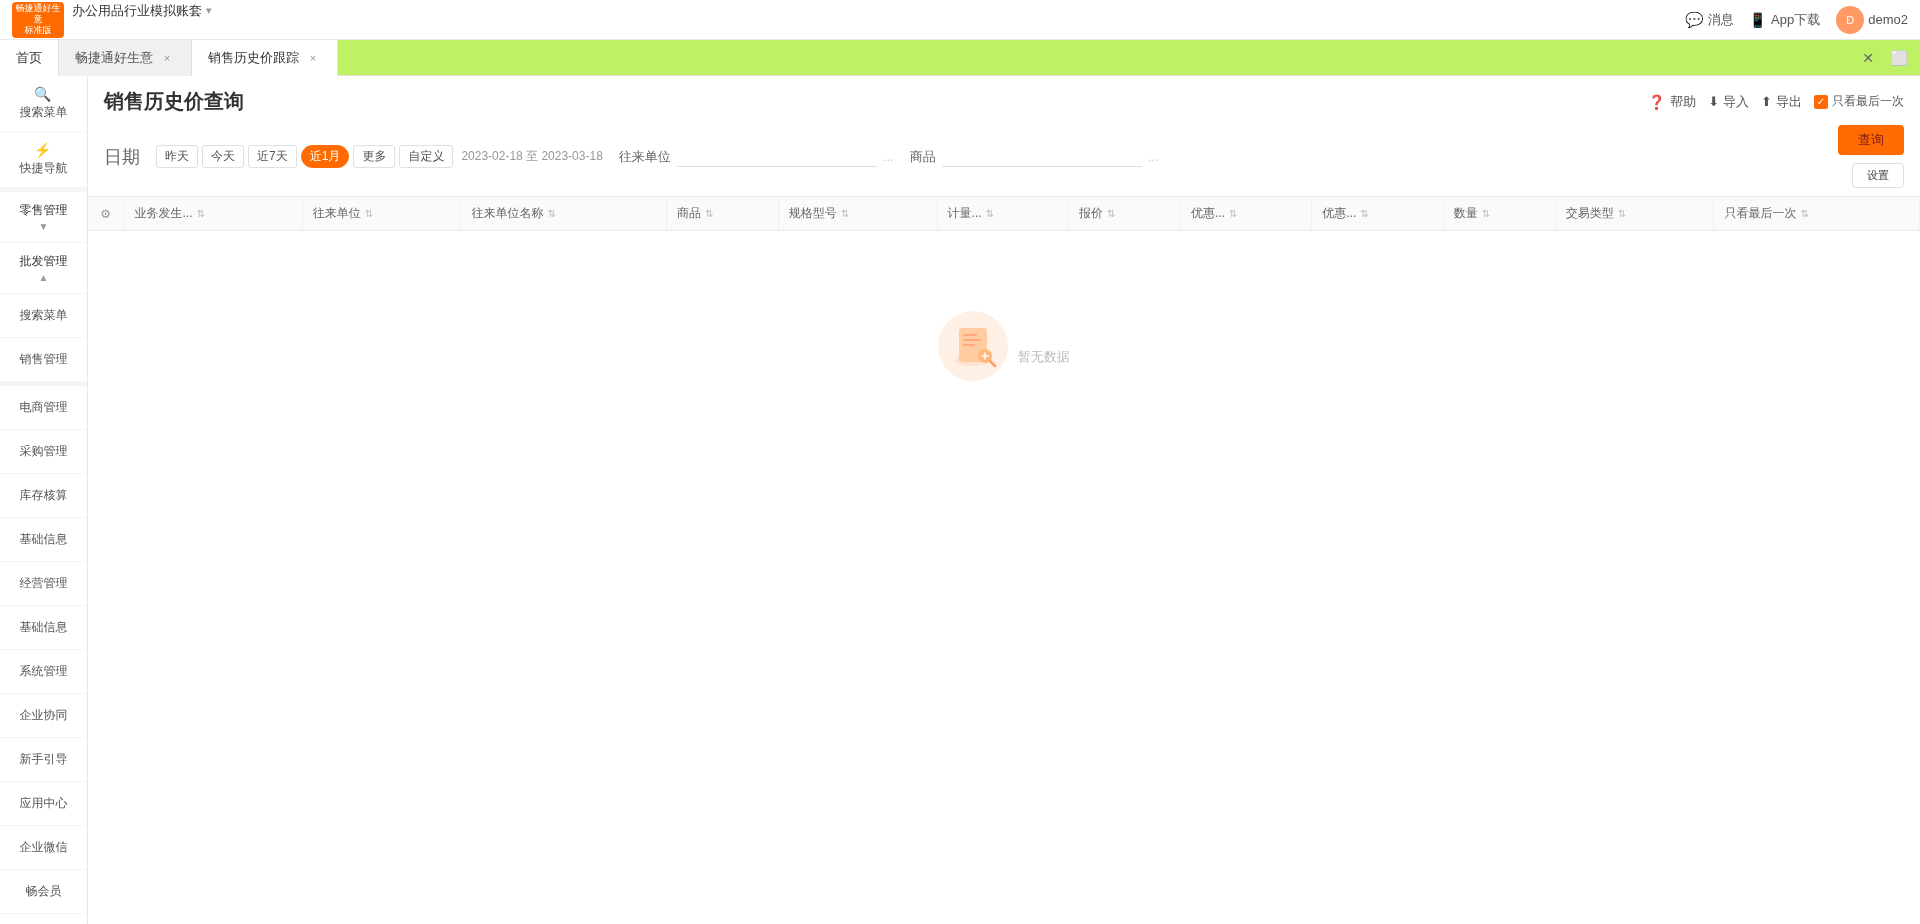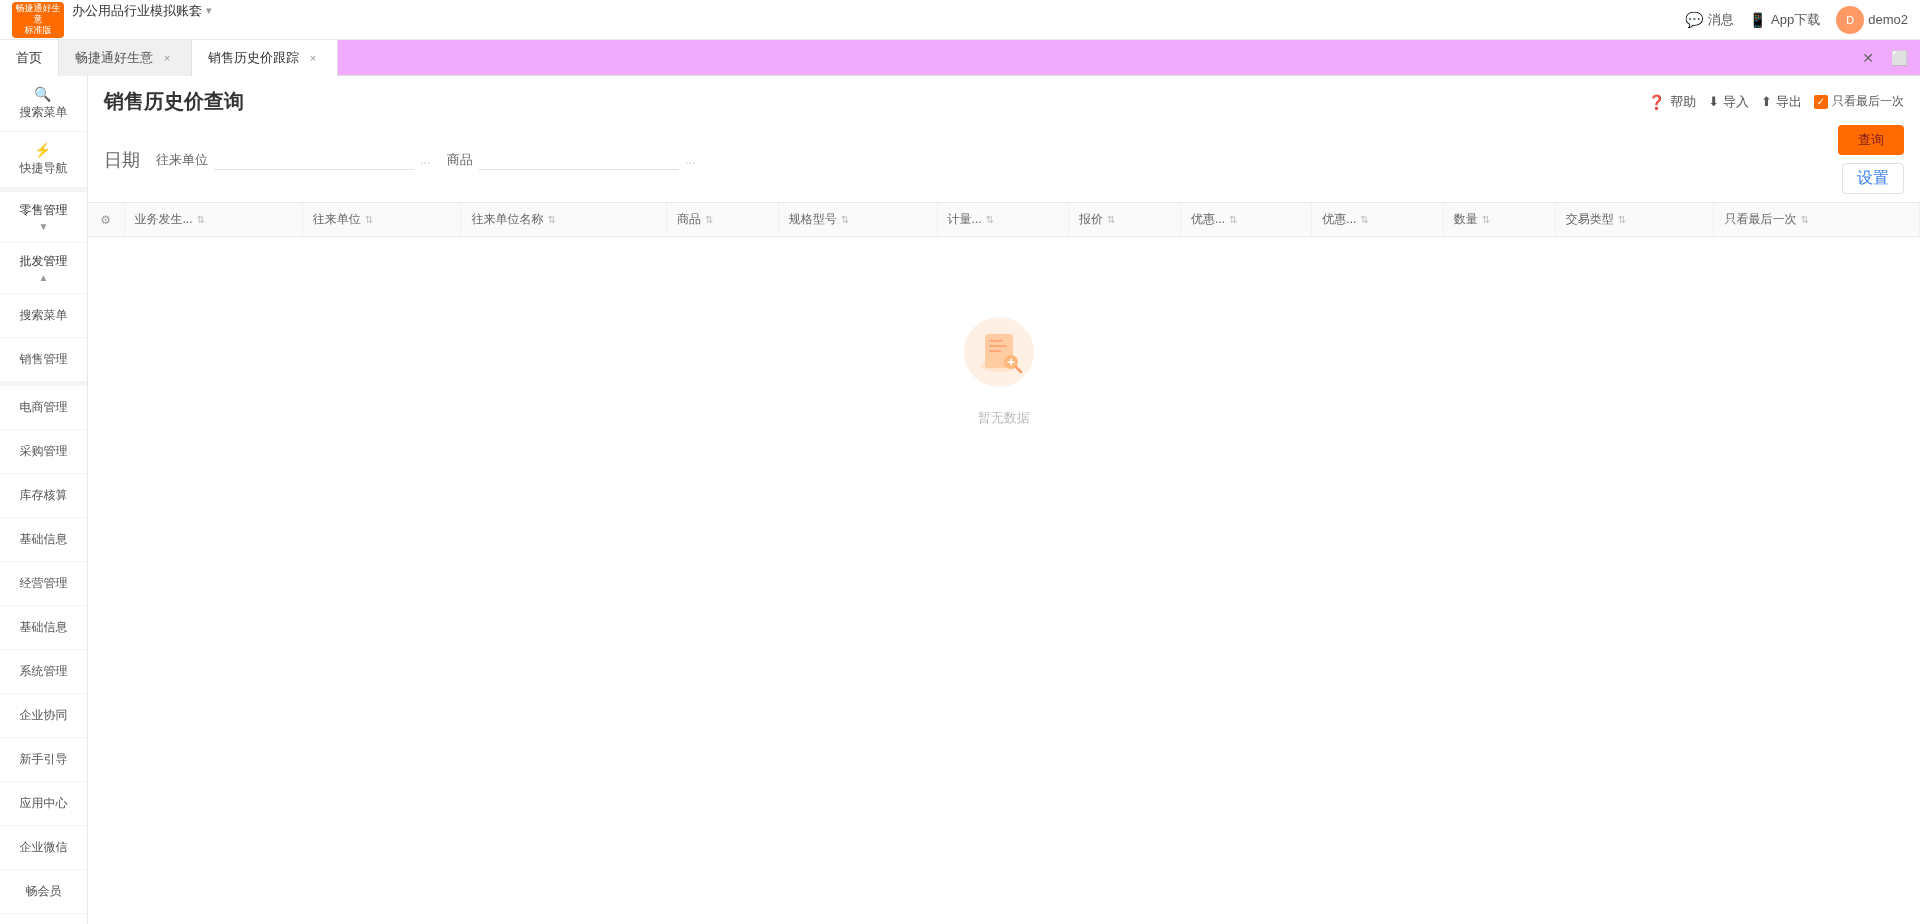--- a/index.html
+++ b/index.html
@@ -9,21 +9,21 @@
     .topbar { height: 40px; background: #fff; display: flex; align-items: center; justify-content: space-between; padding: 0 12px; border-bottom: 1px solid #e8e8e8; flex-shrink: 0; }
     .topbar-left { display: flex; align-items: flex-start; gap: 8px; }
     .logo-box { width: 52px; height: 36px; background: #ff6b00; border-radius: 4px; display: flex; flex-direction: column; align-items: center; justify-content: center; cursor: pointer; }
     .logo-text { color: #fff; font-size: 9px; line-height: 1.2; text-align: center; }
     .app-selector { display: flex; align-items: center; gap: 4px; color: #333; font-size: 13px; cursor: pointer; }
     .topbar-right { display: flex; align-items: center; gap: 16px; color: #555; font-size: 13px; }
     .topbar-right-item { display: flex; align-items: center; gap: 4px; cursor: pointer; }
     .avatar { width: 28px; height: 28px; border-radius: 50%; background: #ff9966; display: flex; align-items: center; justify-content: center; color: #fff; font-size: 11px; }
 
     
-    .tabbar { height: 36px; background: #f0abfc; display: flex; align-items: center; padding: 12px 0; flex-shrink: 0; border-bottom: 1px solid #e0e0e0; }
+    .tabbar { height: 36px; background: #bef264; display: flex; align-items: center; padding: 12px 0; flex-shrink: 0; border-bottom: 1px solid #e0e0e0; }
     .tab { height: 36px; padding: 0 16px; display: flex; align-items: center; gap: 6px; cursor: pointer; font-size: 13px; color: #555; border-right: 1px solid #e0e0e0; background: #f0f0f0; }
     .tab.home { background: #fff; color: #333; border-bottom: none; }
     .tab.active { background: #fff; color: #333; }
     .tab-close { color: #999; font-size: 11px; cursor: pointer; display: flex; align-items: center; justify-content: center; width: 16px; height: 16px; border-radius: 50%; }
     .tabbar-actions { margin-left: auto; display: flex; align-items: center; gap: 8px; padding-right: 8px; }
     .tabbar-action-btn { width: 24px; height: 24px; display: flex; align-items: center; justify-content: center; cursor: pointer; color: #666; font-size: 14px; }
 
     
     .main-layout { display: flex; flex: 1; overflow: hidden; }
 
@@ -49,37 +49,37 @@
     .filter-date-btns { display: flex; align-items: center; gap: 4px; }
     .date-btn { padding: 2px 8px; border: 1px solid #e0e0e0; border-radius: 3px; cursor: pointer; font-size: 12px; color: #555; background: #fff; }
     .date-btn.active { background: #ff6b00; color: #fff; border-color: #ff6b00; border-radius: 12px; }
     .date-range { font-size: 12px; color: #999; margin-left: 4px; }
     .filter-field { display: flex; align-items: center; gap: 6px; }
     .filter-field-label { color: #666; font-size: 13px; white-space: nowrap; }
     .filter-input { border: none; border-bottom: 1px solid #e0e0e0; outline: none; padding: 2px 4px; font-size: 13px; color: #333; width: 200px; background: transparent; }
     .filter-dots { color: #ccc; font-size: 13px; cursor: pointer; }
     .filter-spacer { flex: 1; }
     .btn-query { background: #ff6b00; color: #7f1d1d; border: none; padding: 6px 20px; border-radius: 4px; cursor: pointer; font-size: 13px; }
-    .btn-settings { background: #fff; color: #3b82f6; border: 1px solid #e0e0e0; padding: 4px 14px; border-radius: 4px; cursor: pointer; font-size: 16px; margin-top: 4px; }
+    .btn-settings { background: #fff; color: #404040; border: 1px solid #e0e0e0; padding: 4px 14px; border-radius: 4px; cursor: pointer; font-size: 11px; margin-top: 4px; }
     .filter-right-btns { display: flex; flex-direction: column; align-items: flex-end; gap: 4px; }
     .checkbox-row { display: flex; align-items: center; gap: 4px; font-size: 12px; color: #555; }
     .checkbox-checked { width: 14px; height: 14px; background: #ff6b00; border-radius: 2px; display: flex; align-items: center; justify-content: center; }
     .checkbox-checked::after { content: "✓"; color: #fff; font-size: 10px; }
 
     
     .table-container { flex: 1; background: #fff; margin: 0; overflow: auto; }
     .data-table { width: 100%; border-collapse: collapse; font-size: 12px; }
     .data-table th { background: #fafafa; color: #666; font-weight: 500; padding: 8px 10px; border-bottom: 1px solid #e8e8e8; border-right: 1px solid #f0f0f0; text-align: left; white-space: nowrap; position: sticky; top: 0; z-index: 1; }
     .data-table th:first-child { width: 36px; text-align: center; }
     .data-table th .sort-icon { color: #bbb; font-size: 10px; margin-left: 2px; }
     .th-inner { display: flex; align-items: center; gap: 2px; }
     .table-gear { color: #999; cursor: pointer; }
 
     
-    .empty-state { display: flex; flex-direction: column; align-items: center; justify-content: center; padding: 80px 0; }
+    .empty-state { display: flex; flex-direction: row; align-items: center; justify-content: center; padding: 80px 0; }
     .empty-img { width: 80px; height: 80px; position: relative; }
     .empty-img-circle { width: 70px; height: 70px; border-radius: 50%; background: #fff0e6; display: flex; align-items: center; justify-content: center; }
     .empty-text { color: #bbb; font-size: 13px; margin-top: 12px; }
   </style>
 </head>
 <body>
 
 <div class="topbar">
   <div class="topbar-left">
     <div class="logo-box">
@@ -212,20 +212,29 @@
           </div>
           <div class="checkbox-row">
             <div class="checkbox-checked"></div>
             <span>只看最后一次</span>
           </div>
         </div>
       </div>
 
       <div class="filter-row">
         <span class="filter-label">日期</span>
+        <div class="filter-date-btns">
+          <button class="date-btn">昨天</button>
+          <button class="date-btn">今天</button>
+          <button class="date-btn">近7天</button>
+          <button class="date-btn active">近1月</button>
+          <button class="date-btn">更多</button>
+          <button class="date-btn">自定义</button>
+          <span class="date-range">2023-02-18 至 2023-03-18</span>
+        </div>
         <div class="filter-field">
           <span class="filter-field-label">往来单位</span>
           <input class="filter-input" type="text" style="">
           <span class="filter-dots">...</span>
         </div>
         <div class="filter-field">
           <span class="filter-field-label">商品</span>
           <input class="filter-input" type="text" style="">
           <span class="filter-dots">...</span>
         </div>

